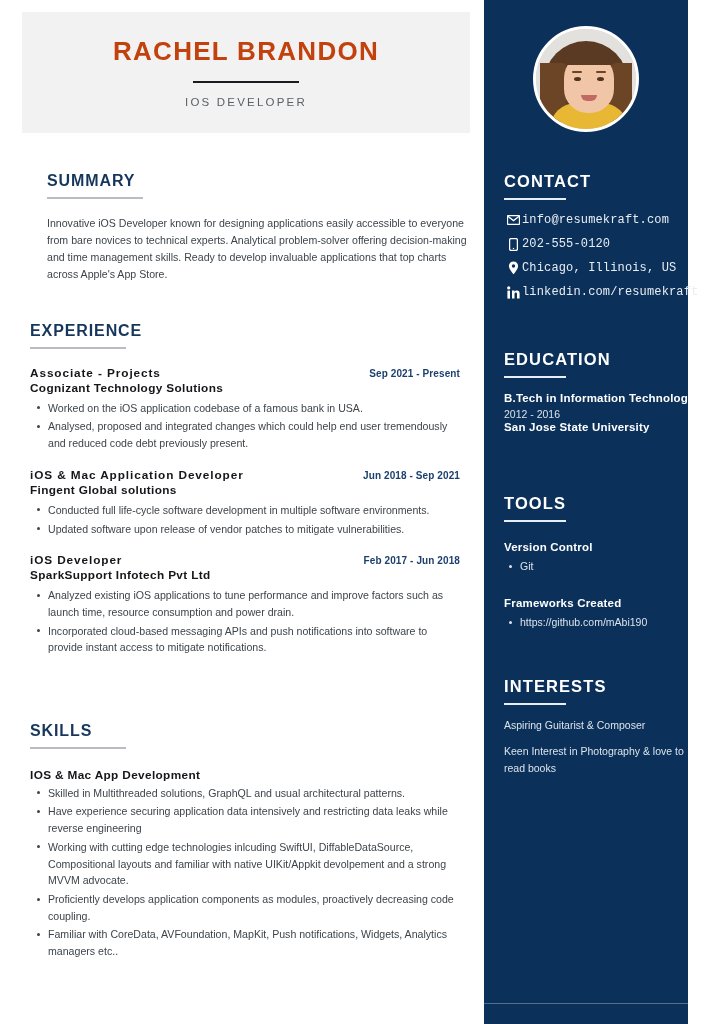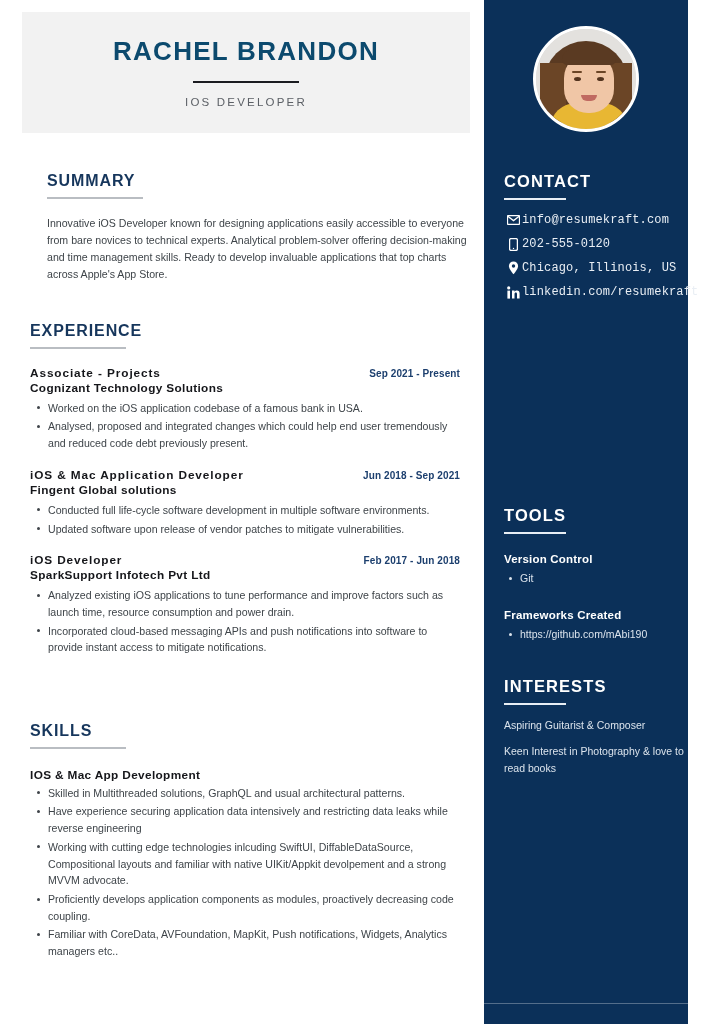--- a/index.html
+++ b/index.html
@@ -75,21 +75,21 @@
   }
   .interest-p { color:#dbe3ec; font-size: 10.5px; line-height: 1.55; margin-top: 12px; }
 
   
   .header-band {
     position: absolute; left: 22px; top: 12px; width: 448px; height: 121px;
     background: #f2f2f2;
     display: flex; flex-direction: column; align-items: center; justify-content: center;
   }
   .name {
-    font-size: 26px; font-weight: 700; letter-spacing: 1.3px; color: #0c4a6e;
+    font-size: 26px; font-weight: 700; letter-spacing: 1.3px; color: #c2410c;
     line-height: 1;
   }
   .name-rule { width: 106px; height: 2px; background: #1b1c20; margin: 17px 0 13px 0; }
   .role { font-size: 11.5px; letter-spacing: 2.2px; color: #5c6066; }
 
   .main { position: absolute; left: 30px; top: 0; width: 440px; }
   .sec-head {
     color:#16365c; font-size: 16px; font-weight: 700; letter-spacing: .9px; line-height: 1.1;
   }
   .sec-head-rule { width: 96px; height: 2px; background: #b9bdc2; margin-top: 7px; }
@@ -247,22 +247,29 @@
                 <circle cx="1.7" cy="1.9" r="1.6" fill="#ffffff"></circle>
                 <path d="M5 4.6 h2.5 v1.1 c0.5 -0.9 1.5 -1.3 2.5 -1.3 c1.8 0 2.6 1.1 2.6 3.1 v5.1 h-2.6 V8 c0 -1 -0.4 -1.6 -1.2 -1.6 c-0.9 0 -1.3 0.6 -1.3 1.7 v4.5 H5 Z" fill="#ffffff"></path>
               </svg>
           </span>
           <span class="contact-txt">linkedin.com/resumekraft</span>
         </div>
 
       </div>
     </div>
 
-
-    <div class="side-section" style="top:506px;">
+    <div class="side-section" style="top:350px;">
+      <div class="side-head">EDUCATION</div>
+      <div class="side-head-rule"></div>
+      <div class="edu-deg" style="margin-top:13px;">B.Tech in Information Technology</div>
+      <div class="edu-yr">2012 - 2016</div>
+      <div class="edu-uni">San Jose State University</div>
+    </div>
+
+    <div class="side-section" style="top:494px;">
       <div class="side-head">TOOLS</div>
       <div class="side-head-rule"></div>
 
       <div style="margin-top:19px;">
         <div class="tool-grp-title">Version Control</div>
         <ul class="tool-ul">
           <li>Git</li>
         </ul>
       </div>
 

